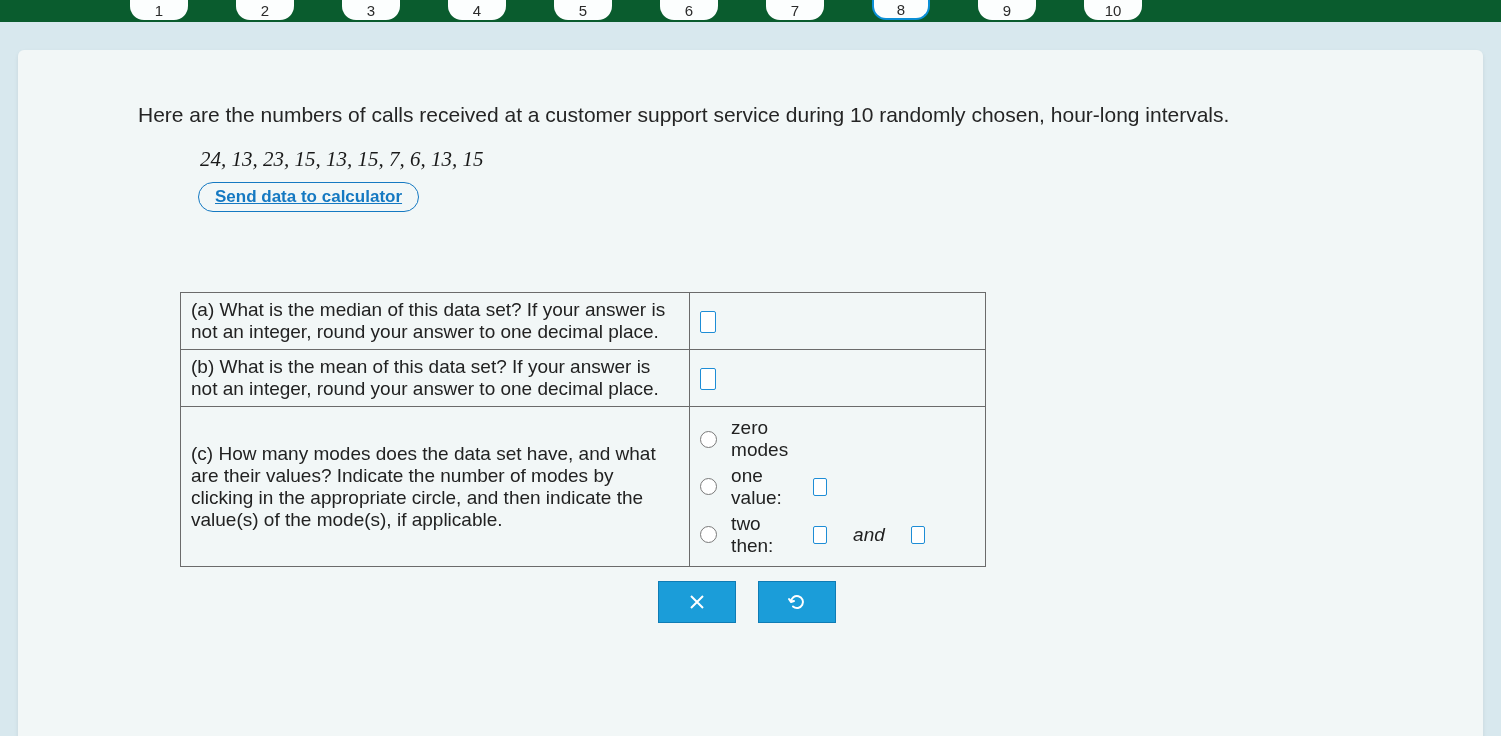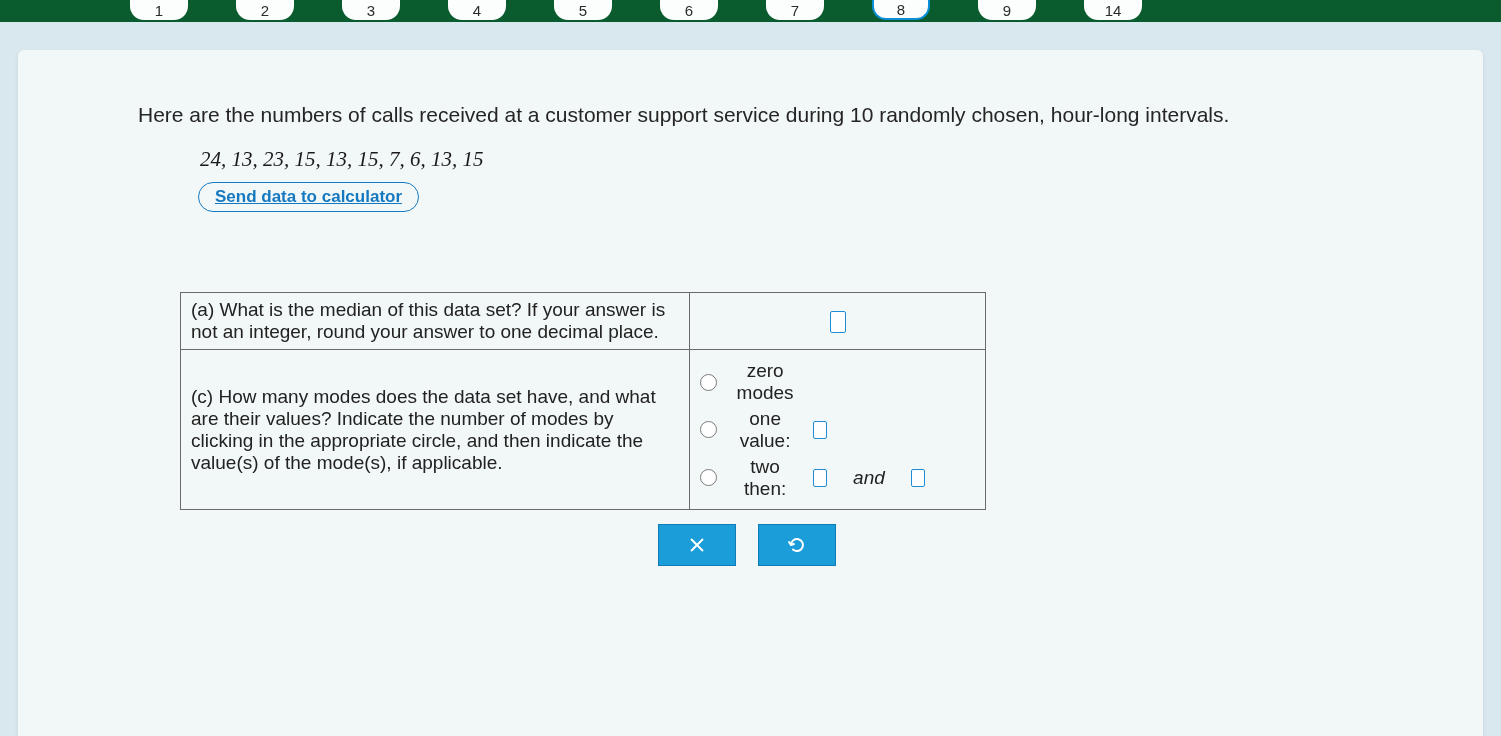--- a/index.html
+++ b/index.html
@@ -75,21 +75,21 @@
     width: 806px;
   }
   .qtable td {
     border: 1px solid #6b6b6b;
     padding: 6px 10px;
     vertical-align: middle;
     font-size: 19px;
     color: #222;
   }
   .qcol { width: 510px; }
-  .acol { width: 296px; text-align: center; }
+  .acol { width: 296px; }
   .ansbox {
     display: inline-block;
     width: 16px;
     height: 22px;
     border: 1.5px solid #1e8dd6;
     border-radius: 2px;
     vertical-align: middle;
     cursor: text;
     background: #fff;
   }
@@ -138,35 +138,41 @@
 <div class="topbar">
   <div class="tab">1</div>
   <div class="tab">2</div>
   <div class="tab">3</div>
   <div class="tab">4</div>
   <div class="tab">5</div>
   <div class="tab">6</div>
   <div class="tab">7</div>
   <div class="tab current">8</div>
   <div class="tab">9</div>
-  <div class="tab">14</div>
+  <div class="tab">10</div>
 </div>
 
 <div class="page">
 
   <p class="prompt">Here are the numbers of calls received at a customer support service during 10 randomly chosen, hour-long intervals.</p>
 
   <p class="dataset">24, 13, 23, 15, 13, 15, 7, 6, 13, 15</p>
 
   <button class="send-btn">Send data to calculator</button>
 
   <table class="qtable">
     <tbody>
         <tr>
       <td class="qcol">(a) What is the median of this data set? If your answer is not an integer, round your answer to one decimal place.</td>
+      <td class="acol">
+        <span class="ansbox"></span>
+      </td>
+    </tr>
+    <tr>
+      <td class="qcol">(b) What is the mean of this data set? If your answer is not an integer, round your answer to one decimal place.</td>
       <td class="acol">
         <span class="ansbox"></span>
       </td>
     </tr>
     <tr>
       <td class="qcol">(c) How many modes does the data set have, and what are their values? Indicate the number of modes by clicking in the appropriate circle, and then indicate the value(s) of the mode(s), if applicable.</td>
       <td class="acol">
         <div class="radio-row">
           <span class="radio-circle"></span>
           <span class="radio-label">zero modes</span>

